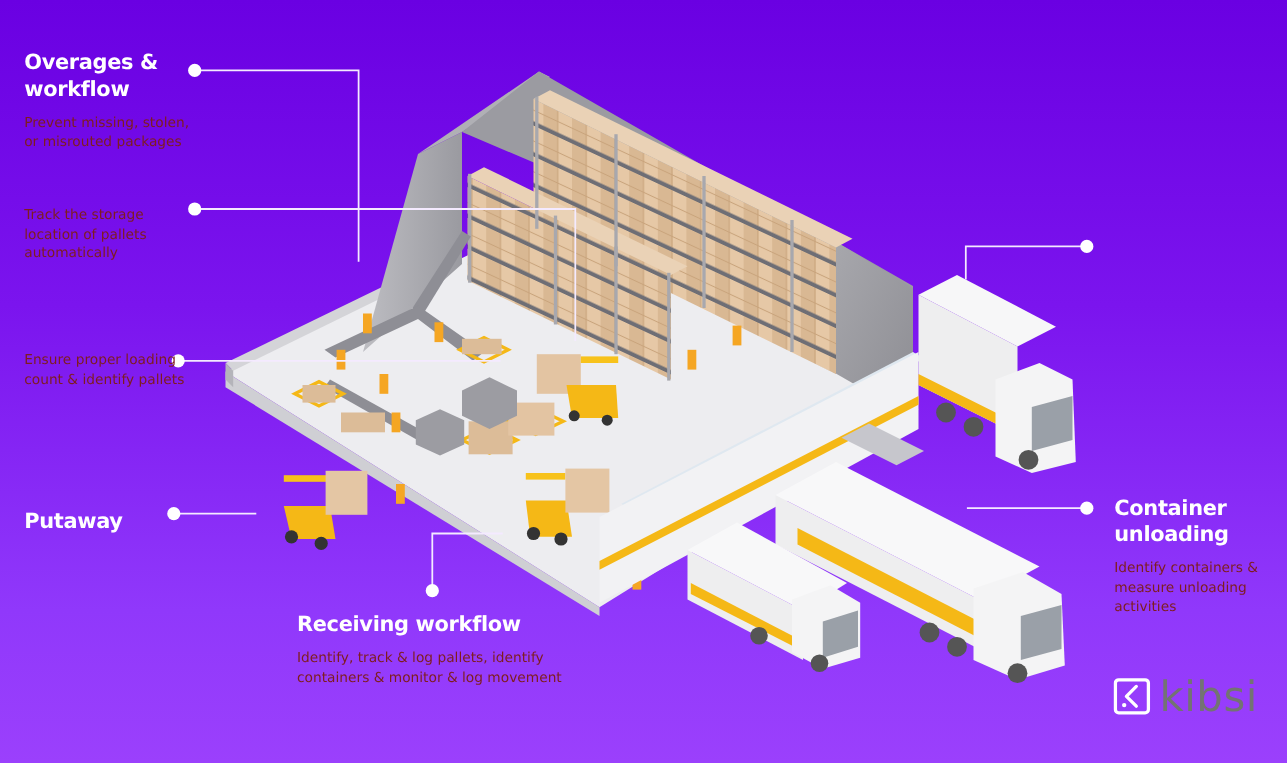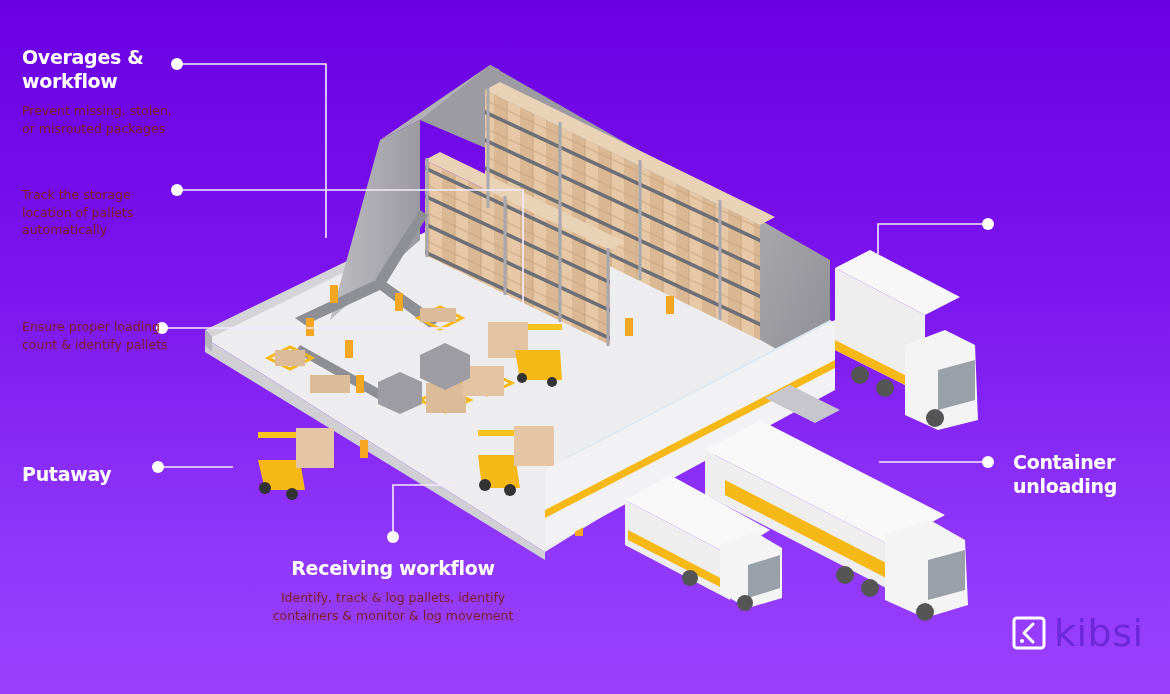--- a/index.html
+++ b/index.html
@@ -18,30 +18,30 @@
   .callout p {
     margin: 9px 0 0 0; font-family: "DejaVu Sans", sans-serif;
     font-size: 12.5px; line-height: 17.5px; color: #7f1d1d;
   }
   #c-overages { left: 22px; top: 45px; width: 150px; }
   #c-putaway  { left: 22px; top: 177px; width: 150px; }
   #c-shipping { left: 22px; top: 309px; width: 150px; }
   #c-safety   { left: 22px; top: 462px; width: 170px; }
   #c-yard     { left: 1013px; top: 208px; width: 155px; }
   #c-container{ left: 1013px; top: 450px; width: 155px; }
-  #c-receiving{ left: 270px; top: 556px; width: 246px; text-align: center; }
+  #c-receiving{ left: 270px; top: 556px; width: 246px; }
   #c-receiving p { }
   .logo {
     position: absolute; left: 1012px; top: 613px; height: 40px;
     display: flex; align-items: center; gap: 8px;
   }
   .logo-mark { width: 34px; height: 34px; }
   .logo-text {
     font-family: "DejaVu Sans", sans-serif; font-size: 38px; line-height: 40px;
-    color: #6d28d9; letter-spacing: 0.5px; font-weight: normal;
+    color: #737373; letter-spacing: 0.5px; font-weight: normal;
   }
 </style>
 </head>
 <body>
 
 <svg class="scene" viewBox="0 0 1170 694" xmlns="http://www.w3.org/2000/svg">
   <defs>
     <linearGradient id="wallL" x1="0" y1="0" x2="1" y2="0">
       <stop offset="0" stop-color="#bdbdc2"></stop>
         <stop offset="1" stop-color="#9a9aa0"></stop>
@@ -219,20 +219,21 @@
 </div>
 
 <div class="callout" id="c-yard">
 </div>
 
 <div class="callout" id="c-container">
   <h2>
     <span>Container</span><br>
     <span>unloading</span>
   </h2>
+  <p>Identify containers &amp; measure unloading activities</p>
 </div>
 
 <div class="callout" id="c-receiving">
   <h2>Receiving workflow</h2>
   <p>Identify, track &amp; log pallets, identify containers &amp; monitor &amp; log movement</p>
 </div>
 
 <div class="logo">
   <svg class="logo-mark" viewBox="0 0 34 34">
     <rect x="2" y="2" width="30" height="30" rx="3" fill="none" stroke="#fff" stroke-width="3"></rect>

